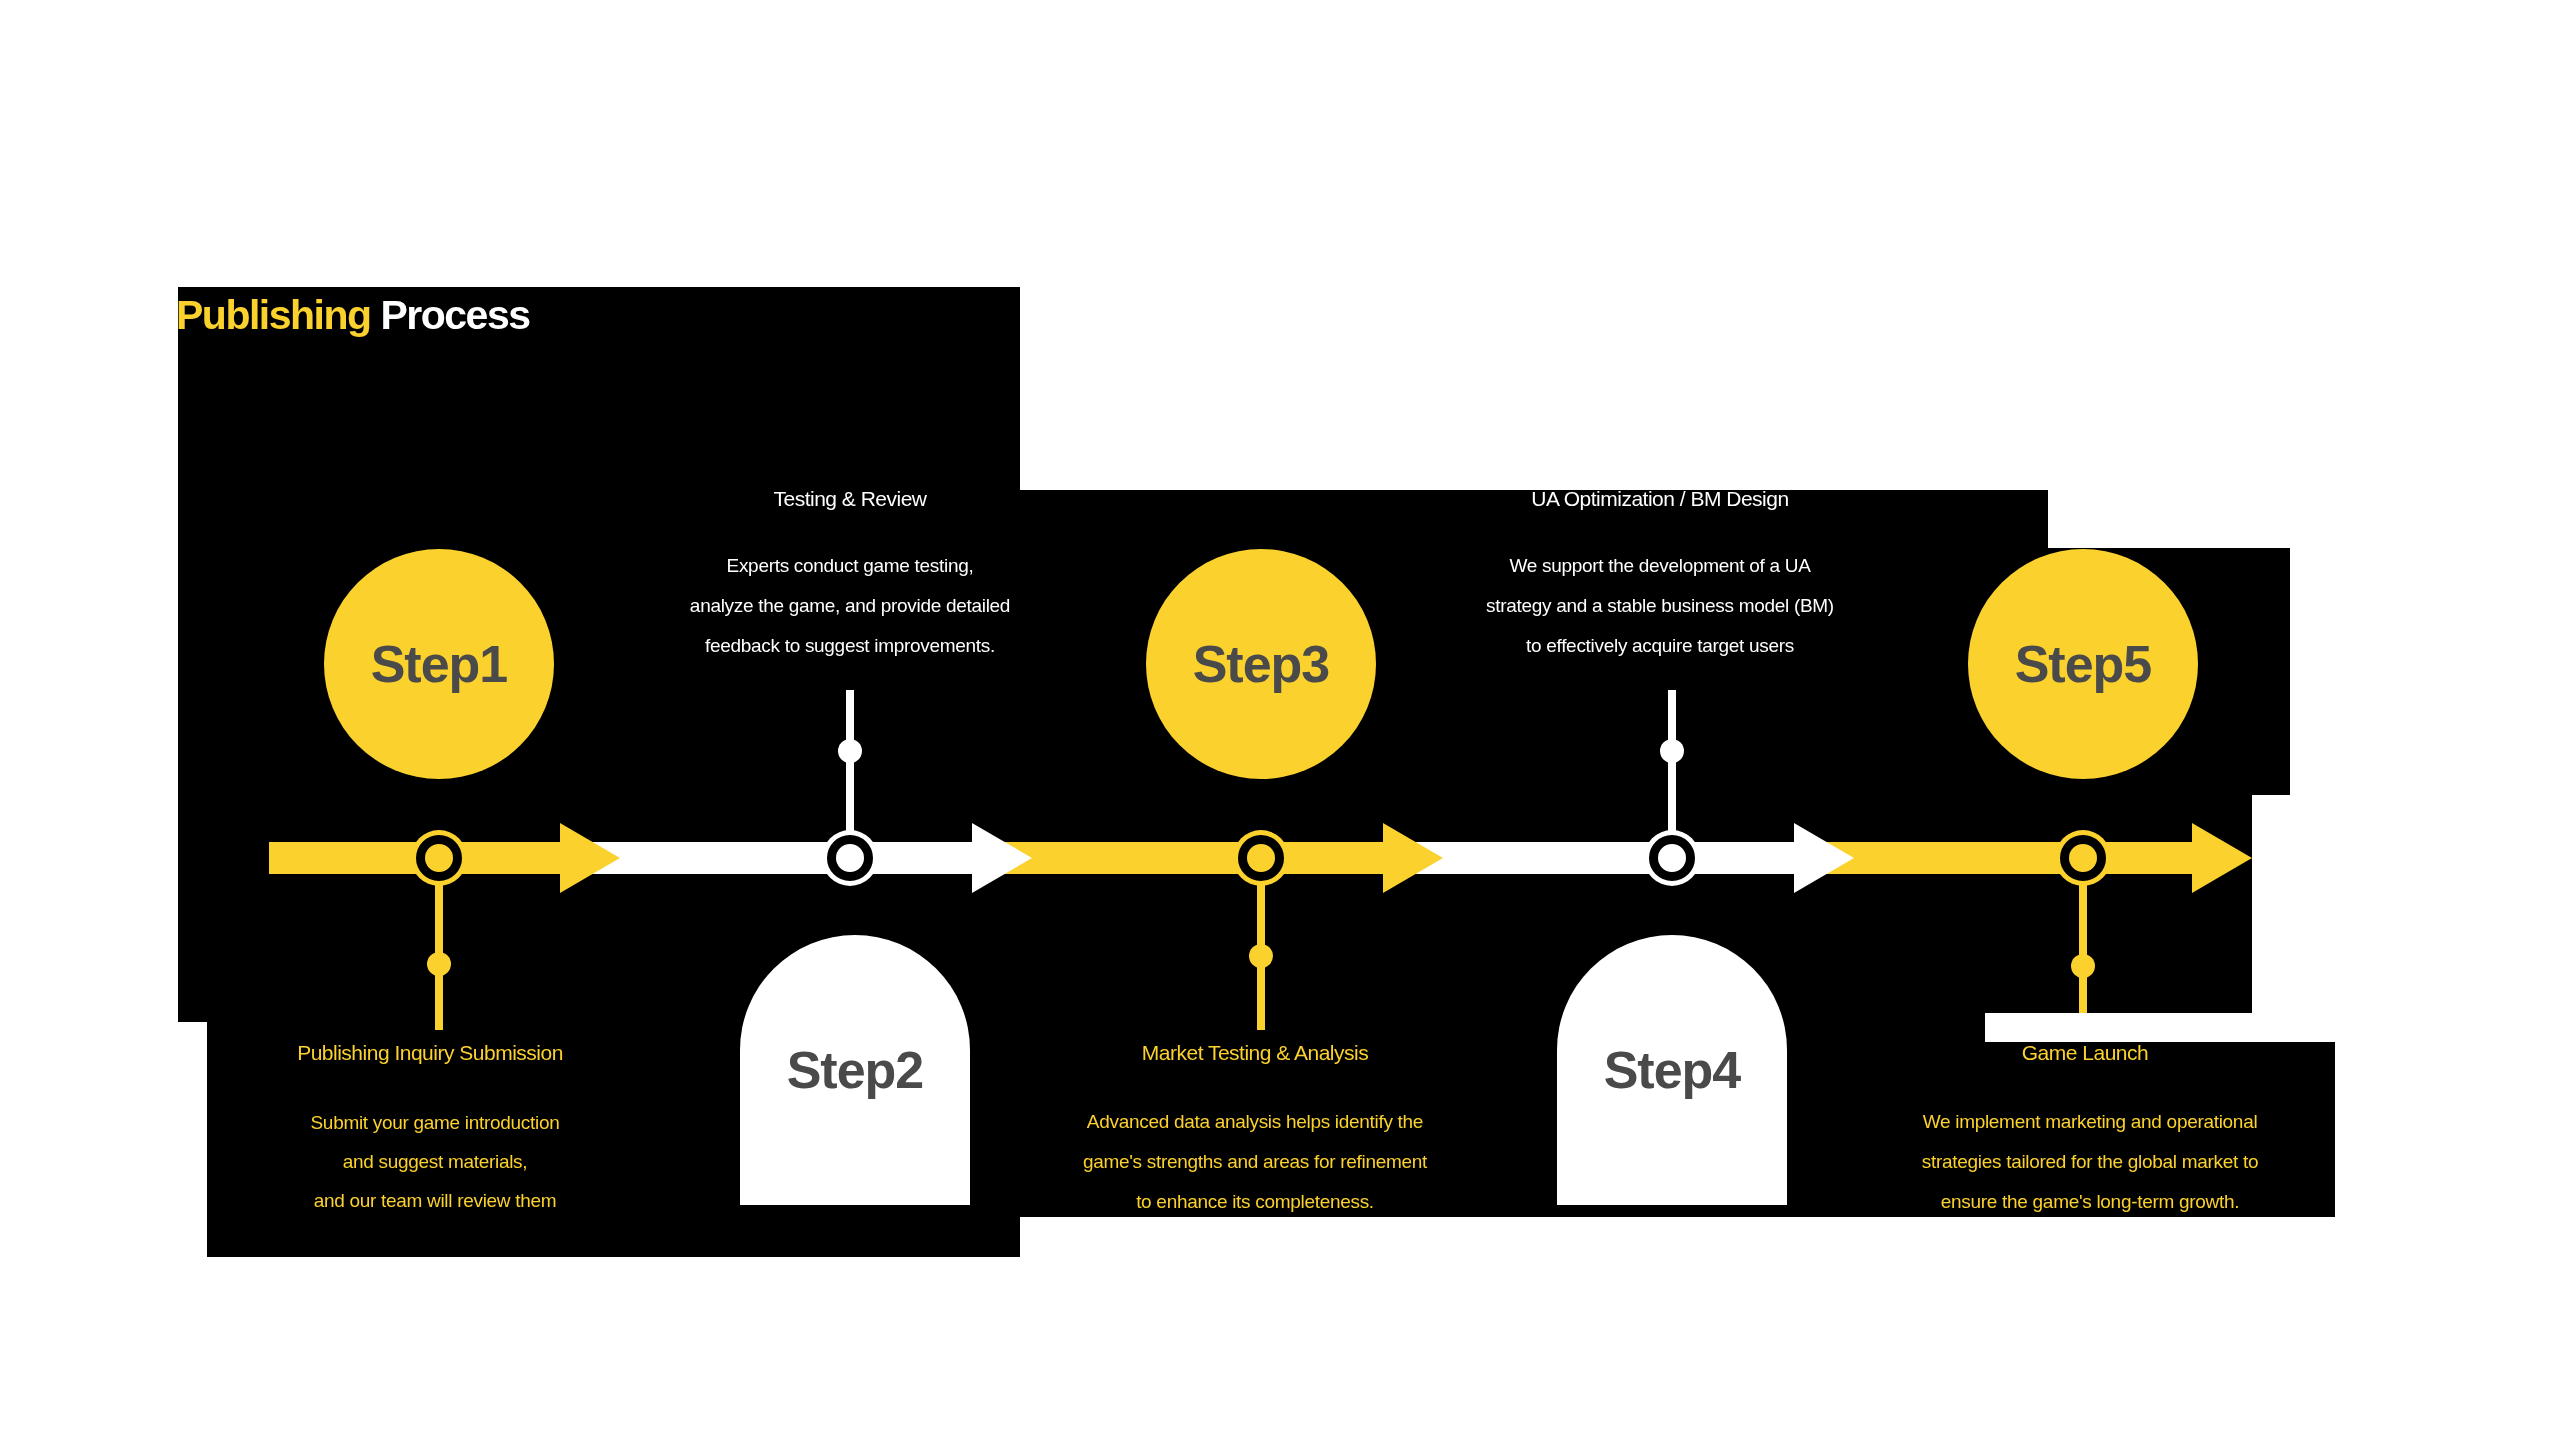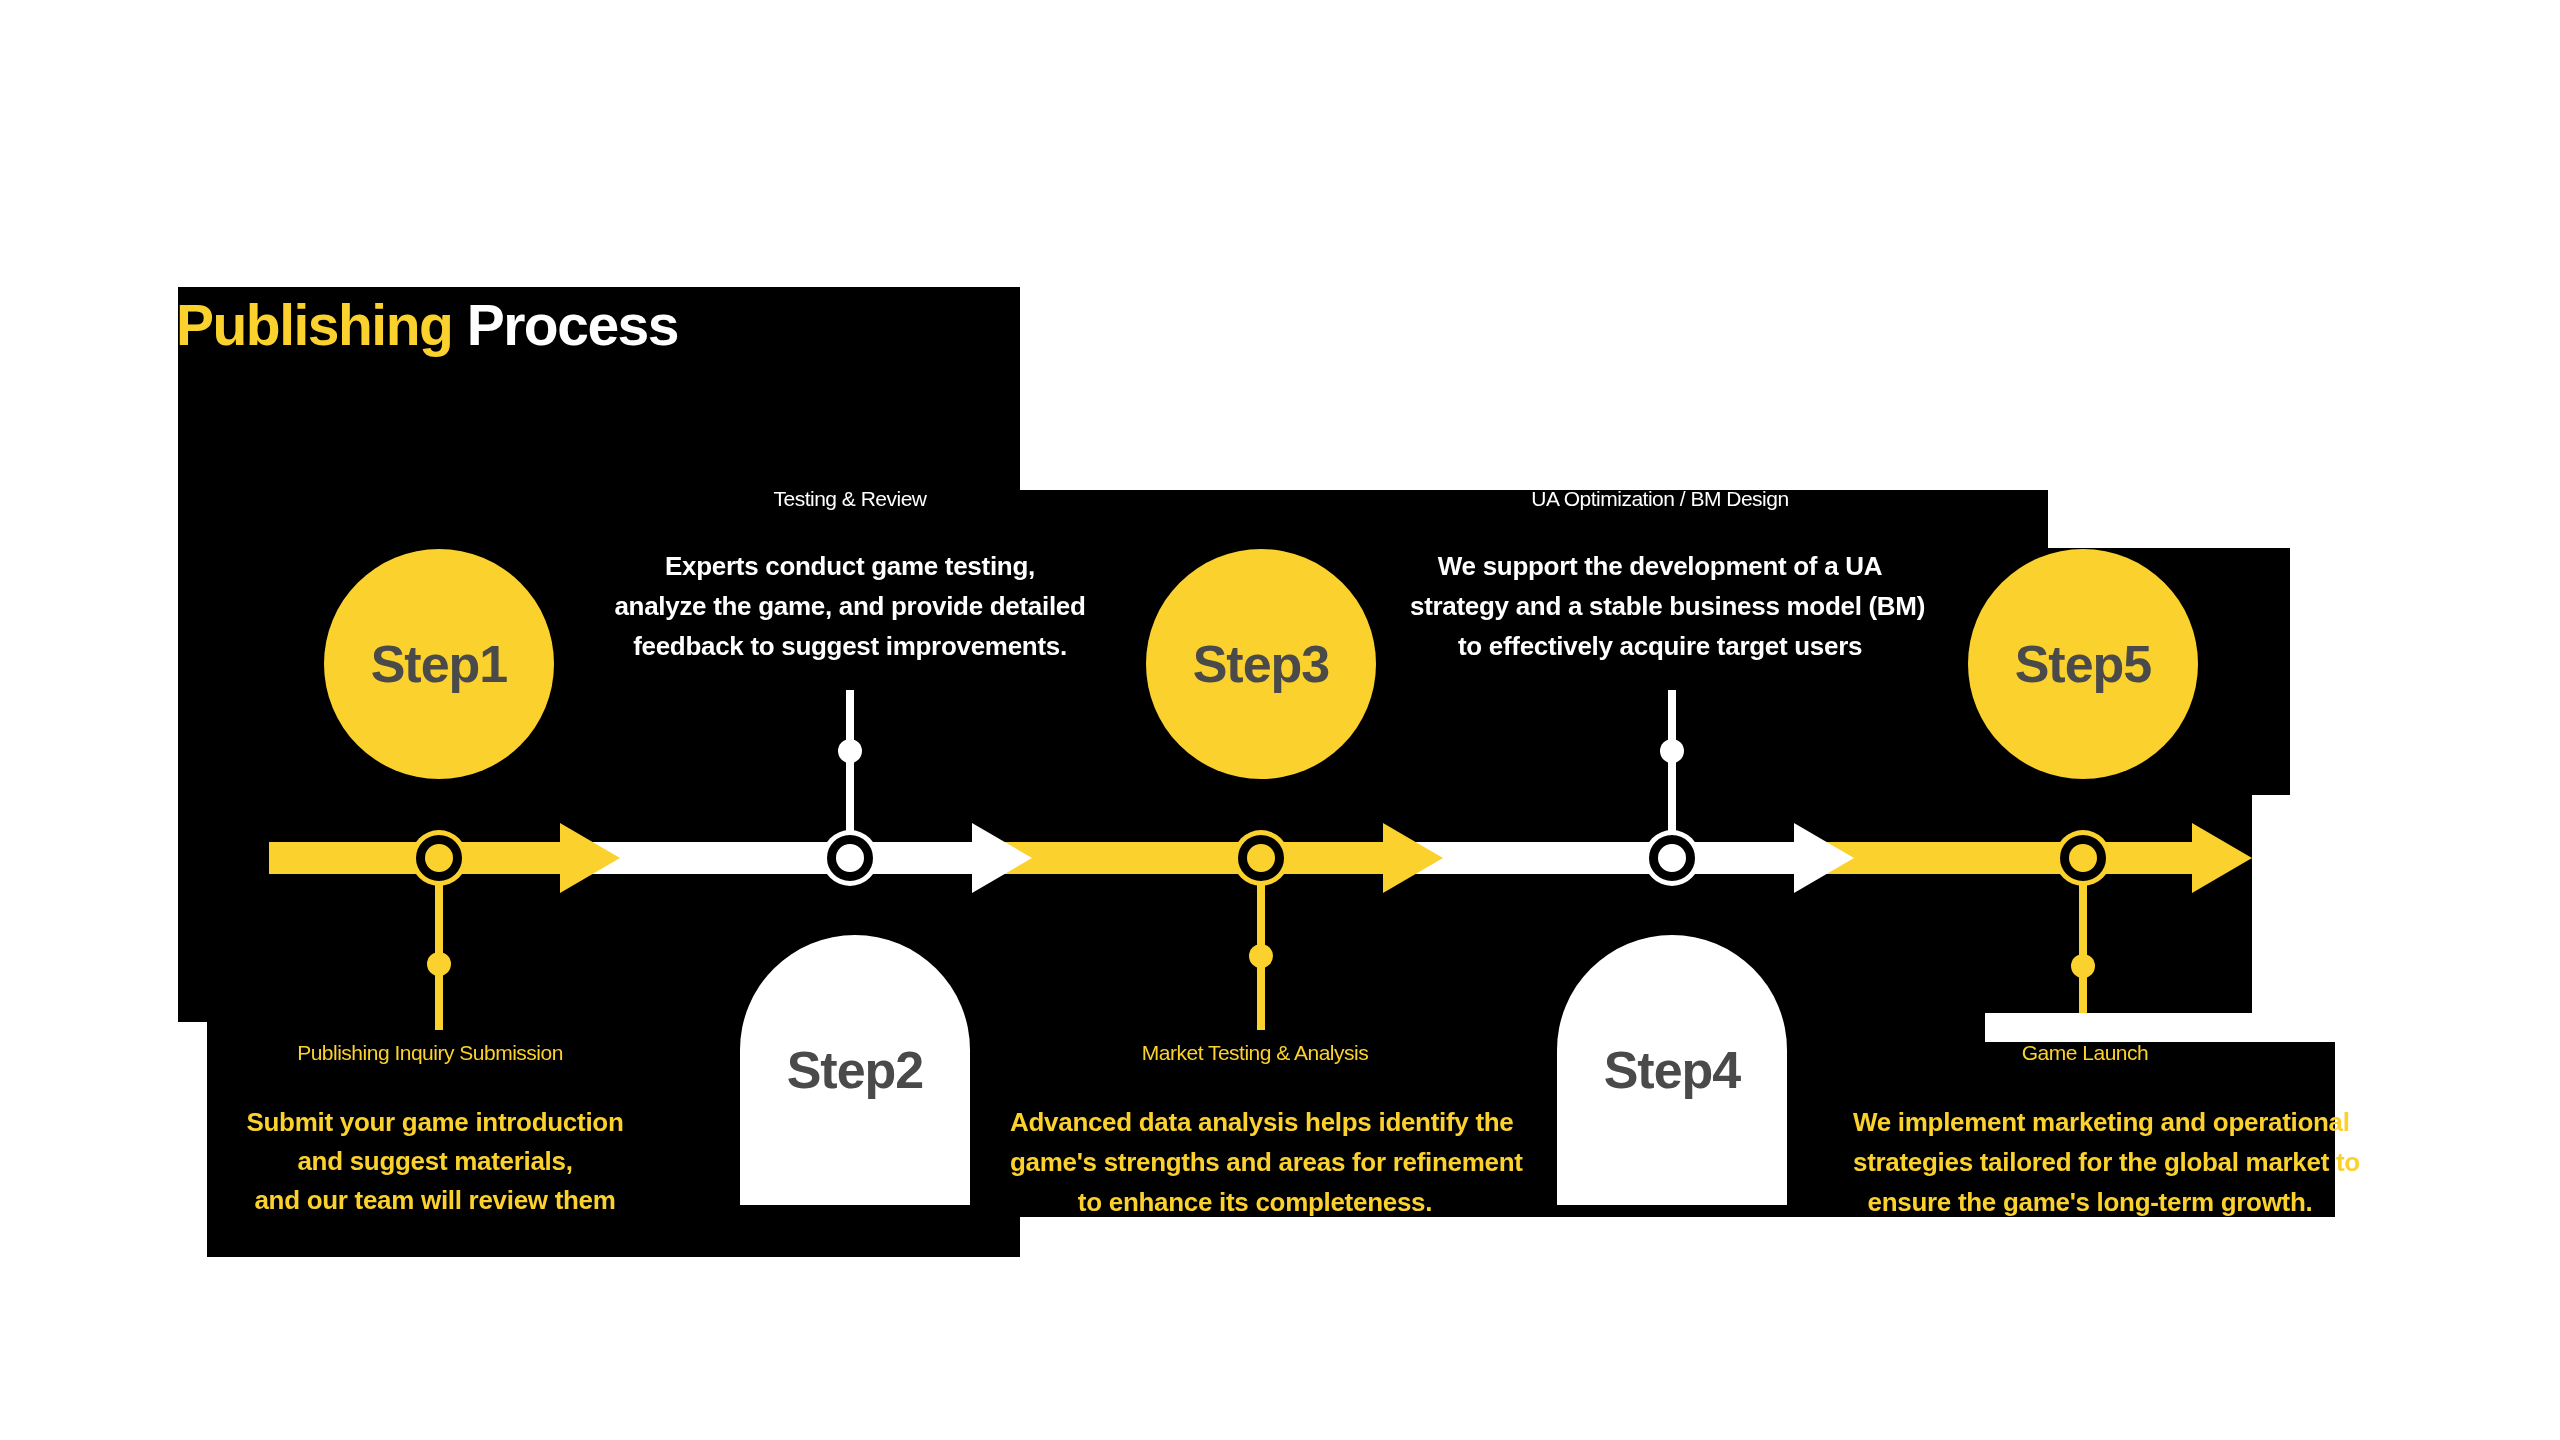--- a/index.html
+++ b/index.html
@@ -1,20 +1,20 @@
 <!DOCTYPE html>
 <html style="--yellow: #FBD12E; --black: #000000; --steptext: #4A4A4A;"><head>
 <meta charset="utf-8">
 <style>
   html,body{margin:0;padding:0;background:#ffffff;}
   #canvas{position:relative;width:2560px;height:1440px;background:#ffffff;overflow:hidden;
           font-family:"Liberation Sans","DejaVu Sans",sans-serif;}
   .blk{position:absolute;background:var(--black);z-index:1;}
   
-  #main-title{position:absolute;left:176px;top:292px;z-index:12;font-size:57px;font-weight:bold;
+  #main-title{position:absolute;left:176px;top:292px;z-index:12;font-size:41px;font-weight:bold;
               letter-spacing:-1.5px;white-space:nowrap;}
   #main-title .hl{color:var(--yellow);}
   #main-title .rest{color:#ffffff;}
   
   .step-circle{position:absolute;width:230px;height:230px;border-radius:50%;background:var(--yellow);
                display:flex;align-items:center;justify-content:center;z-index:3;}
   .step-dome{position:absolute;width:230px;height:270px;border-radius:115px 115px 0 0;background:#ffffff;
              display:flex;align-items:center;justify-content:center;z-index:3;}
   .step-label{font-size:52px;font-weight:bold;color:var(--steptext);letter-spacing:-1px;}
   
@@ -31,22 +31,22 @@
   .node{position:absolute;top:835px;width:28px;height:28px;border-radius:50%;border:9px solid var(--black);z-index:10;}
   .node.yellow-node{background:var(--yellow);box-shadow:0 0 0 5px var(--yellow);}
   .node.white-node{background:#ffffff;box-shadow:0 0 0 5px #ffffff;}
   .stem{position:absolute;width:8px;z-index:4;}
   .stem.yellow-fill{background:var(--yellow);}
   .stem.white-fill{background:#ffffff;}
   .dot{position:absolute;width:24px;height:24px;border-radius:50%;z-index:4;}
   
   .stage-title{position:absolute;z-index:12;font-size:21px;font-weight:normal;letter-spacing:-0.5px;
                text-align:center;white-space:nowrap;}
-  .stage-desc{position:absolute;z-index:12;font-size:26px;letter-spacing:-0.3px;line-height:40px;
-              text-align:center;white-space:nowrap;font-weight:bold;}
+  .stage-desc{position:absolute;z-index:12;font-size:19px;letter-spacing:-0.3px;line-height:40px;
+              text-align:center;white-space:nowrap;}
   .t-white{color:#ffffff;}
   .t-yellow{color:var(--yellow);}
 </style>
 </head>
 <body>
 
 <div id="canvas">
 
   <div class="blk" style="left:178px;top:287px;width:842px;height:735px;"></div>
   <div class="blk" style="left:207px;top:1022px;width:813px;height:235px;"></div>

